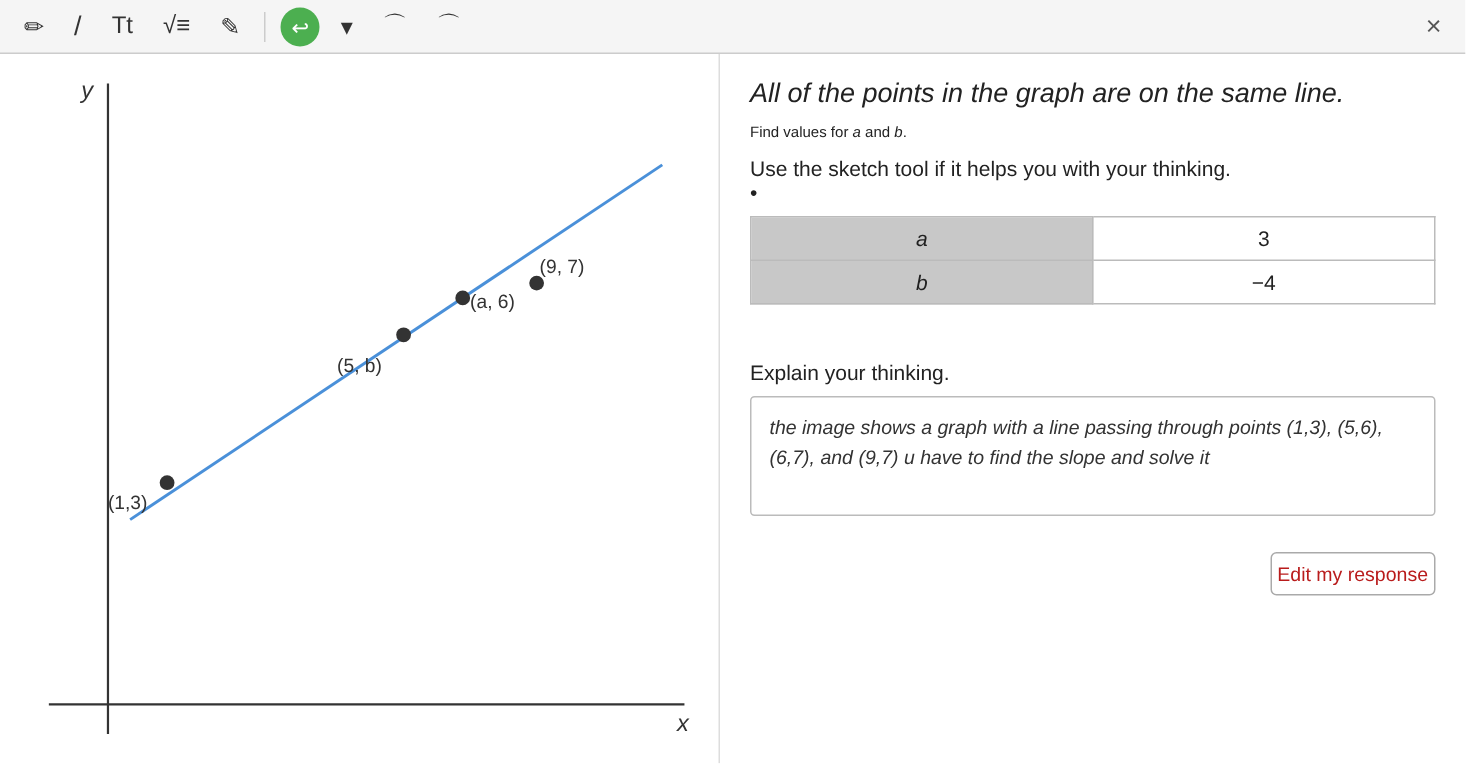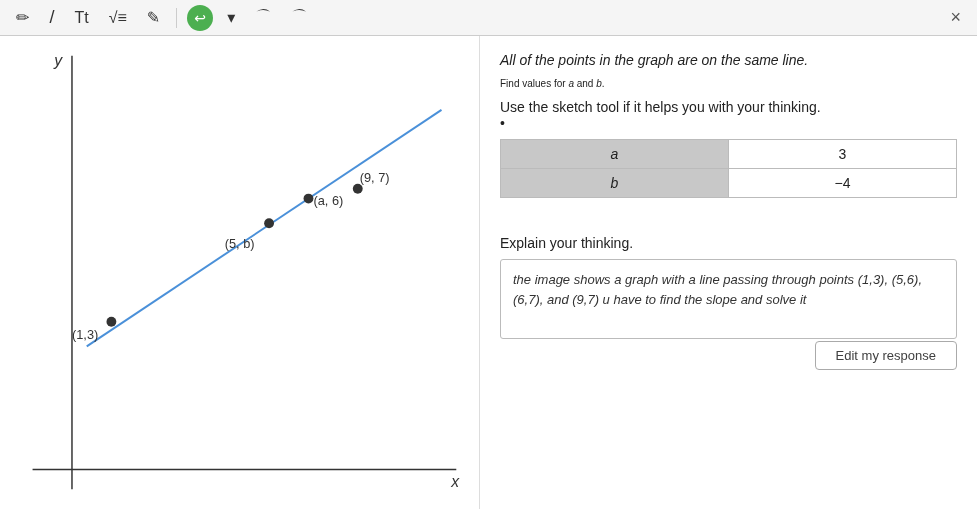--- a/index.html
+++ b/index.html
@@ -63,21 +63,21 @@
 
     
     .right-panel {
       flex: 1;
       padding: 16px 20px;
       overflow-y: auto;
       background: #fff;
     }
 
     .problem-text {
-      font-size: 14px;
+      font-size: 18px;
       color: #222;
       margin-bottom: 10px;
       font-style: italic;
     }
 
     .find-text {
       font-size: 10px;
       color: #222;
       margin-bottom: 10px;
     }
@@ -122,32 +122,32 @@
     .response-box {
       border: 1px solid #bbb;
       border-radius: 3px;
       padding: 10px 12px;
       font-size: 13px;
       color: #333;
       background: #fff;
       min-height: 80px;
       font-style: italic;
       line-height: 1.5;
-      margin-bottom: 2px;
+      margin-bottom: 24px;
     }
 
     .edit-response-btn {
       float: right;
       background: #fff;
       border: 1px solid #aaa;
       border-radius: 4px;
-      padding: 6px 20px;
+      padding: 6px 4px;
       font-size: 13px;
       cursor: pointer;
-      color: #404040;
+      color: #b91c1c;
     }
 
     
     .graph-svg {
       width: 100%;
       height: 100%;
     }
 
     .dot-hint {
       font-size: 14px;

